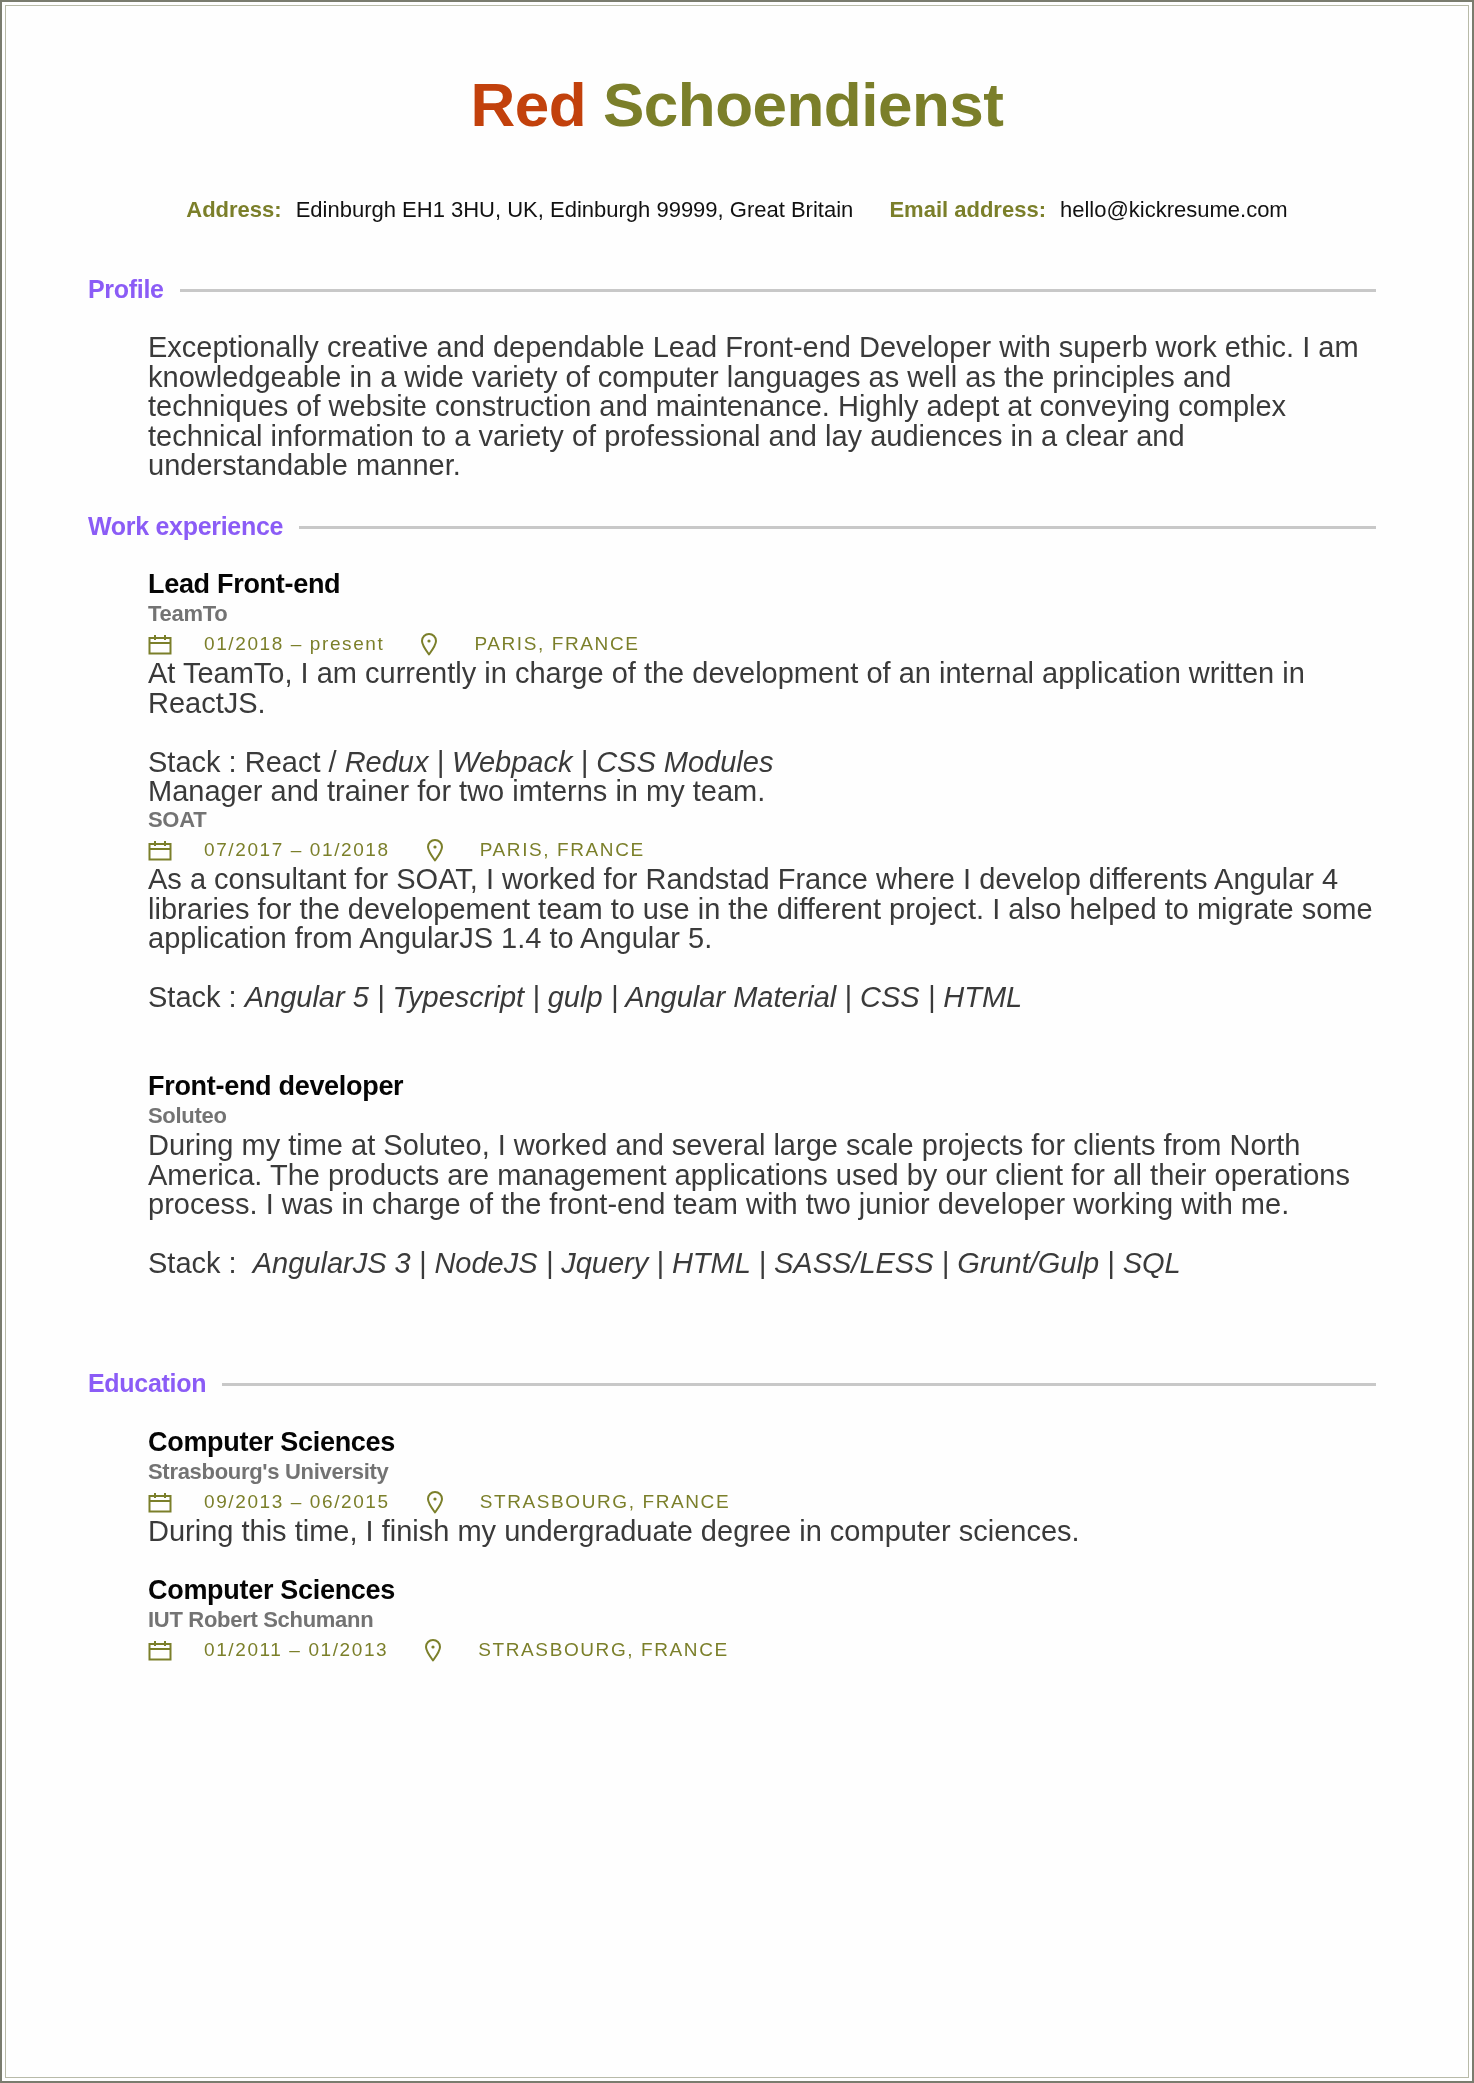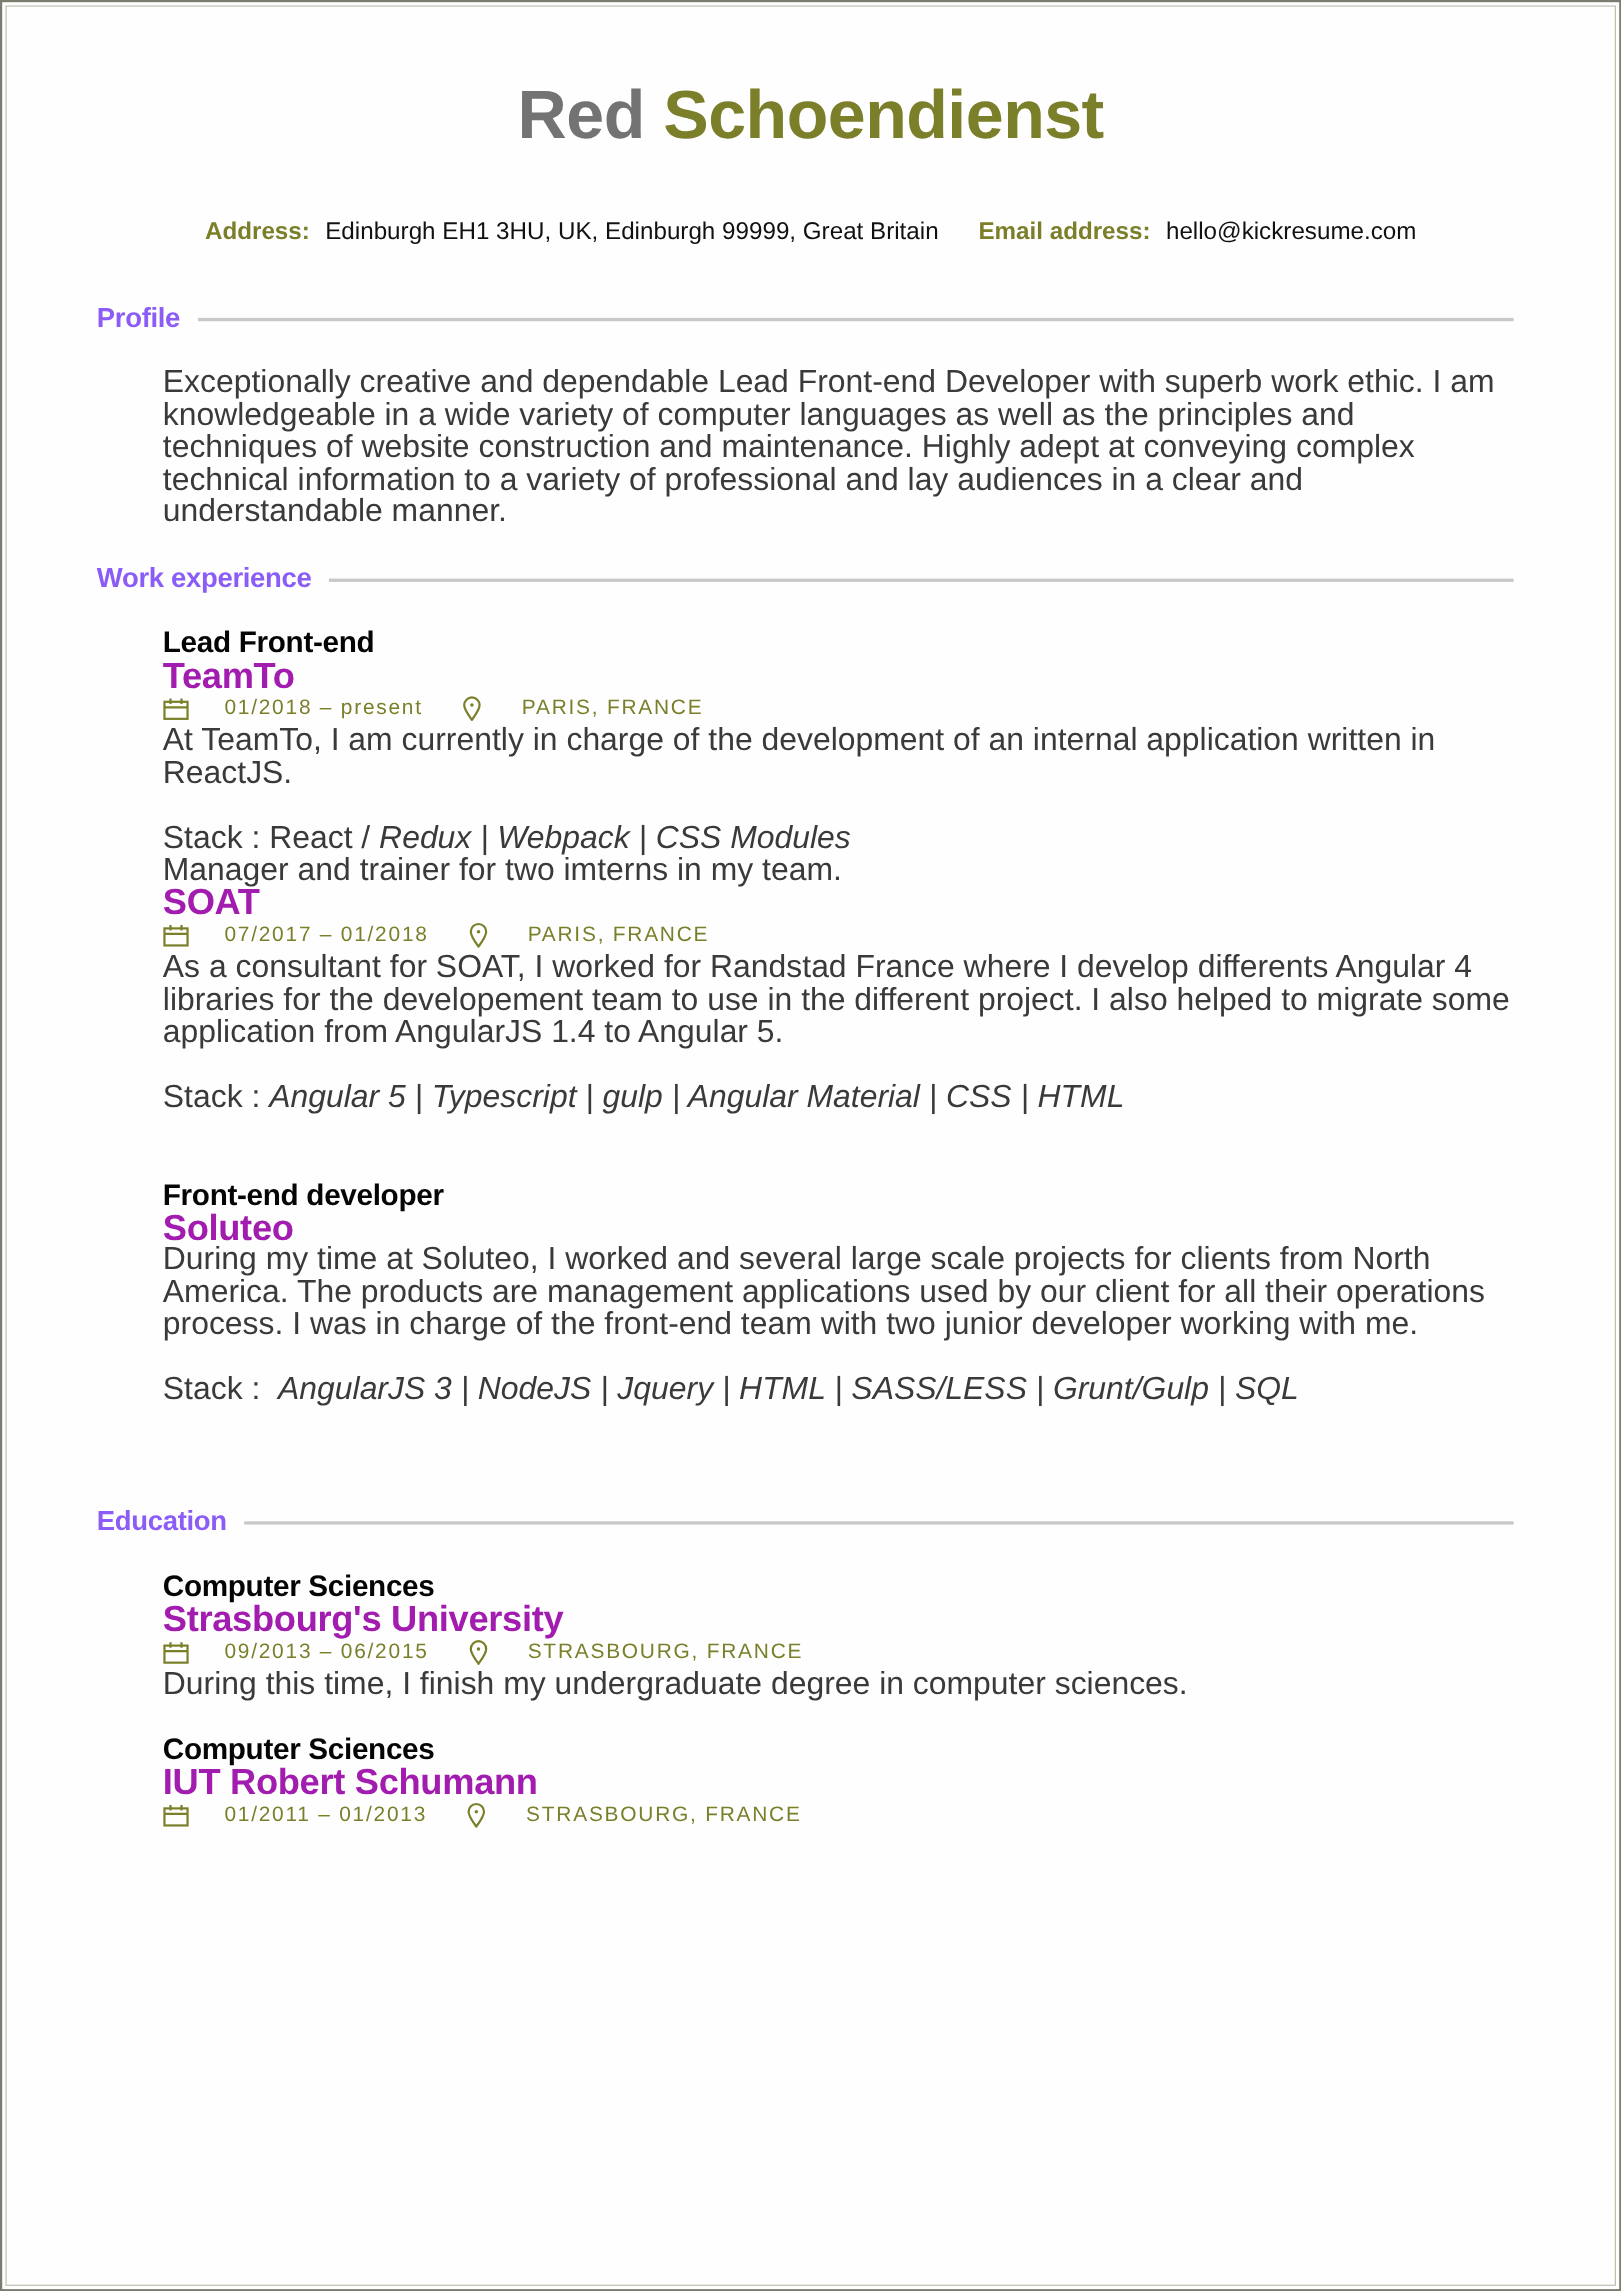--- a/index.html
+++ b/index.html
@@ -21,21 +21,21 @@
     background: #fefefe;
   }
   .page { position: absolute; left: 0; top: 0; width: 1474px; }
 
   .name {
     position: absolute; left: 0; width: 1474px; top: 68px;
     text-align: center;
     font-size: 62px; font-weight: bold; letter-spacing: -0.5px;
     line-height: 74px;
   }
-  .name .first { color: #737373; }
+  .name .first { color: #c2410c; }
   .name .last { color: var(--accent); }
 
   .contact {
     position: absolute; left: 0; width: 1474px; top: 195px;
     text-align: center; font-size: 22px; line-height: 30px; color: #111;
   }
   .contact .lbl { color: var(--accent); font-weight: bold; margin-right: 14px; }
   .contact .val { margin-right: 30px; }
   .contact .val:last-child { margin-right: 0; }
 
@@ -50,21 +50,21 @@
   .section-head .rule {
     flex: 1; height: 3px; background: #c8c8c8; margin-left: 16px; margin-top: 2px;
   }
 
   .body-text {
     font-size: 29px; line-height: 29.5px; color: #3a3a3a;
   }
   .block { position: absolute; left: 148px; width: 1230px; }
 
   .entry-title { font-size: 27px; font-weight: bold; color: #050505; line-height: 30px; letter-spacing: -0.3px; }
-  .entry-org { font-size: 33px; font-weight: bold; color: #a21caf; line-height: 30px; letter-spacing: -0.3px; }
+  .entry-org { font-size: 22px; font-weight: bold; color: #737373; line-height: 30px; letter-spacing: -0.3px; }
   .meta {
     display: flex; align-items: center; height: 30px;
     font-size: 19px; color: var(--accent); letter-spacing: 1.6px; gap: 28px;
   }
   .meta svg { flex: none; }
   .meta .cal { margin-right: 4px; margin-top: 1px; }
   .meta .pin { margin-left: 8px; margin-right: 8px; }
   .stack { margin-top: 29.5px; }
   .stack .it { font-style: italic; }
 

